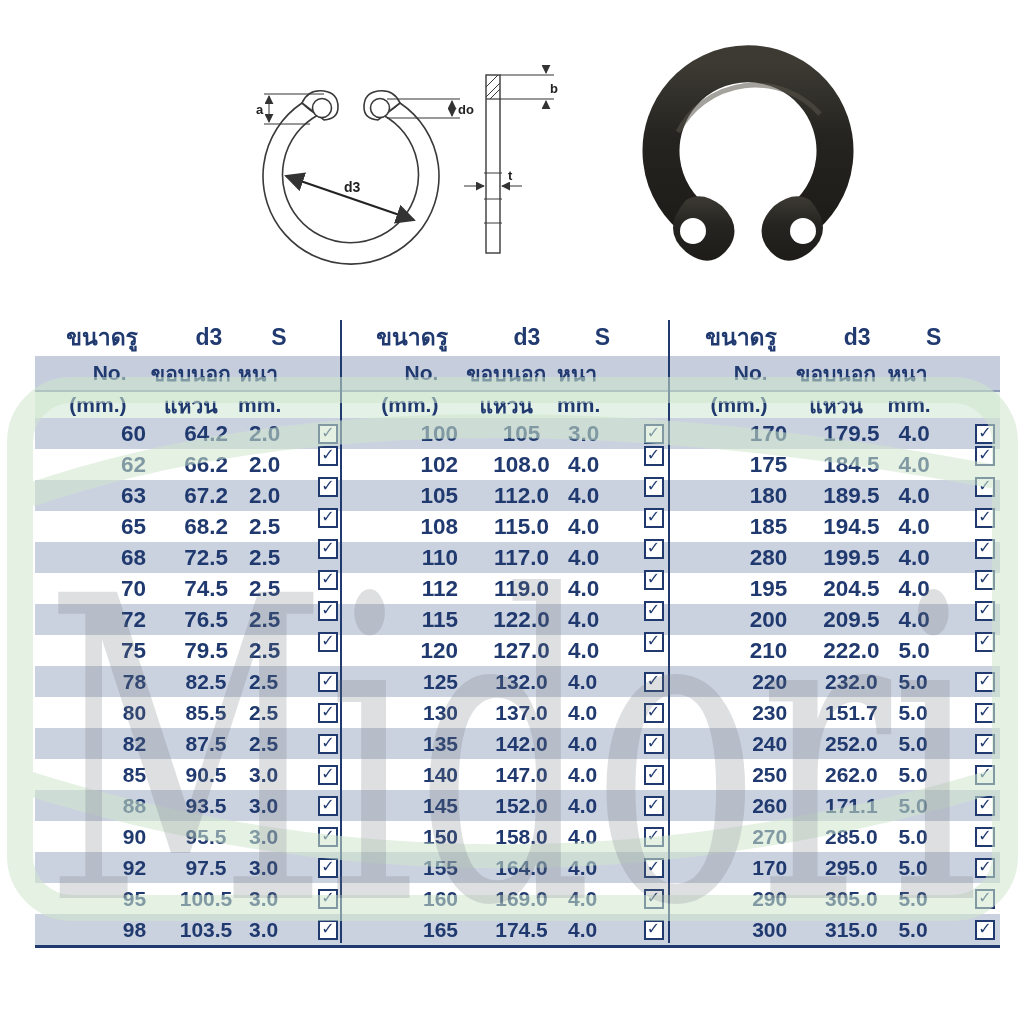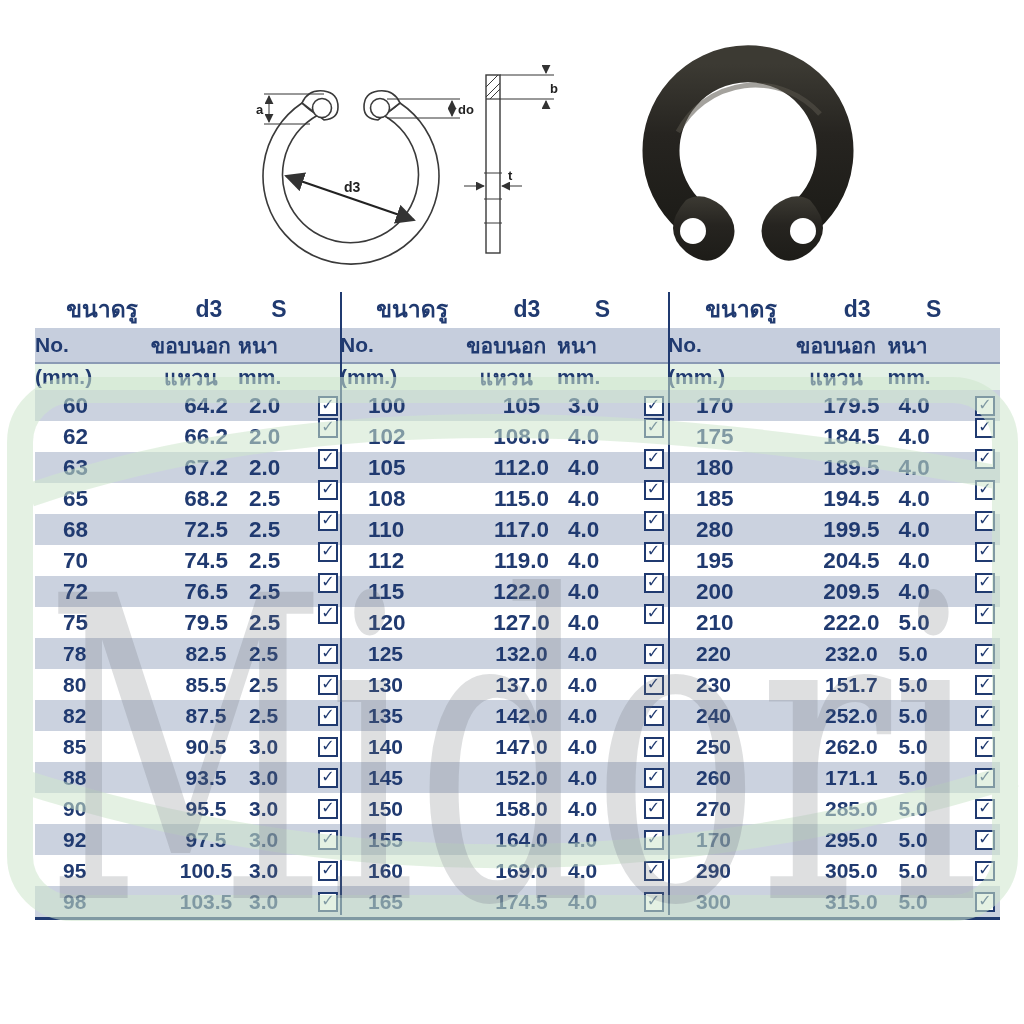--- a/index.html
+++ b/index.html
@@ -8,40 +8,40 @@
     font-family:"Liberation Sans","DejaVu Sans",sans-serif;
   }
   
   .diag{position:absolute;}
   #diag-front{left:222px;top:58px;}
   #diag-side{left:462px;top:55px;}
   #diag-photo{left:608px;top:42px;}
 
   
   .tables-wrap{
-    position:absolute;left:35px;top:290px;width:965px;height:625px;
+    position:absolute;left:35px;top:318px;width:965px;height:625px;
   }
   .panels{display:flex;width:100%;height:100%;}
   .panel{position:relative;height:100%;}
   .panel:nth-child(1){width:305px;}
   .panel:nth-child(2){width:328px;}
   .panel:nth-child(3){width:332px;}
 
   .panel-title{
     height:38px;display:flex;align-items:center;
     color:#203a70;font-weight:bold;font-size:23px;
   }
   .panel-title .t1{flex:0 0 44%;text-align:center;}
   .panel-title .t2{flex:0 0 26%;text-align:center;}
   .panel-title .t3{flex:0 0 20%;text-align:center;}
 
   .band{display:flex;align-items:center;color:#203a70;font-weight:bold;font-size:21px;}
   .band1{height:34px;background:#c6cedd;border-bottom:2px solid #8b9ab5;}
   .band2{height:26px;background:#e4f1e6;}
-  .c1{flex:0 0 30%;text-align:left;}
+  .c1{flex:0 0 30%;text-align:right;}
   .c2{flex:0 0 31%;text-align:center;margin-left:17px;}
   .c3{flex:0 0 18%;text-align:left;}
   .c4{flex:0 0 21%;display:flex;justify-content:center;align-items:center;}
 
   .rows{border-bottom:3px solid #203a70;}
   .row{height:31px;display:flex;align-items:center;color:#203a70;font-weight:bold;font-size:21px;padding-left:28px;}
   .row:nth-child(odd){background:#cbd2df;}
   .row:nth-child(-n+8){font-size:22.5px;}
   .row:nth-child(n+2):nth-child(-n+8) .checkbox{transform:translateY(-9px);}
 

